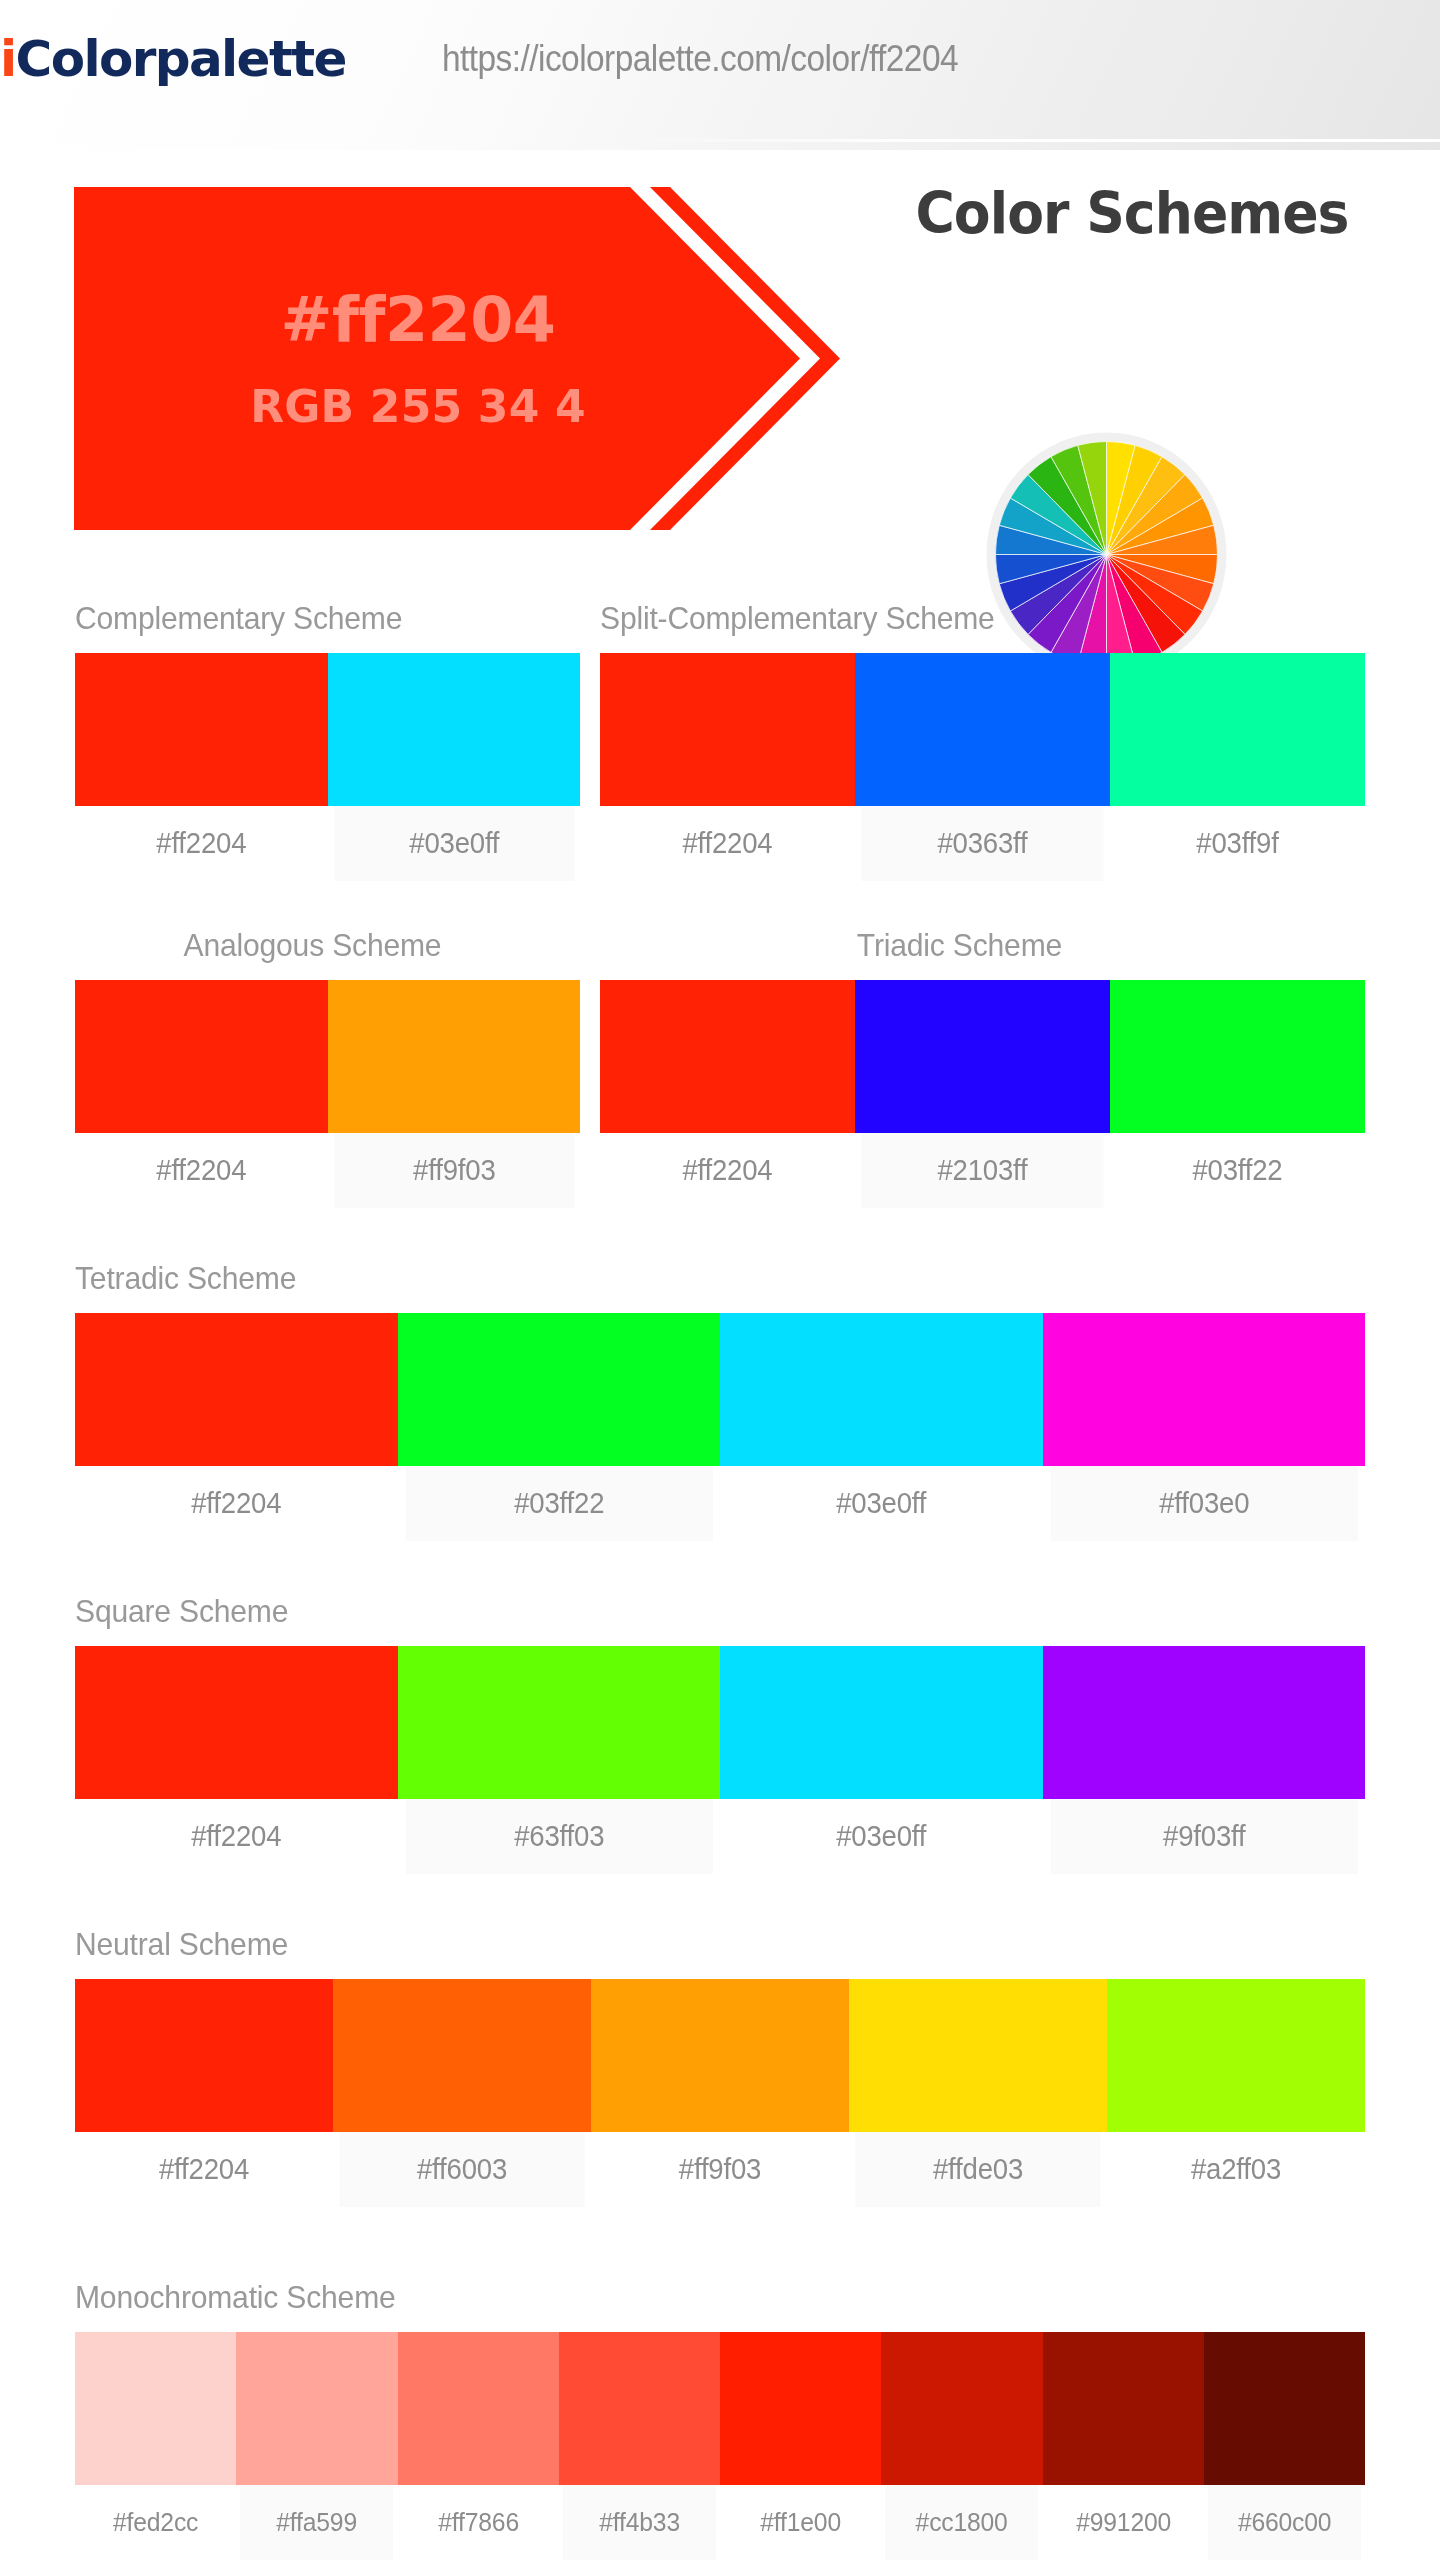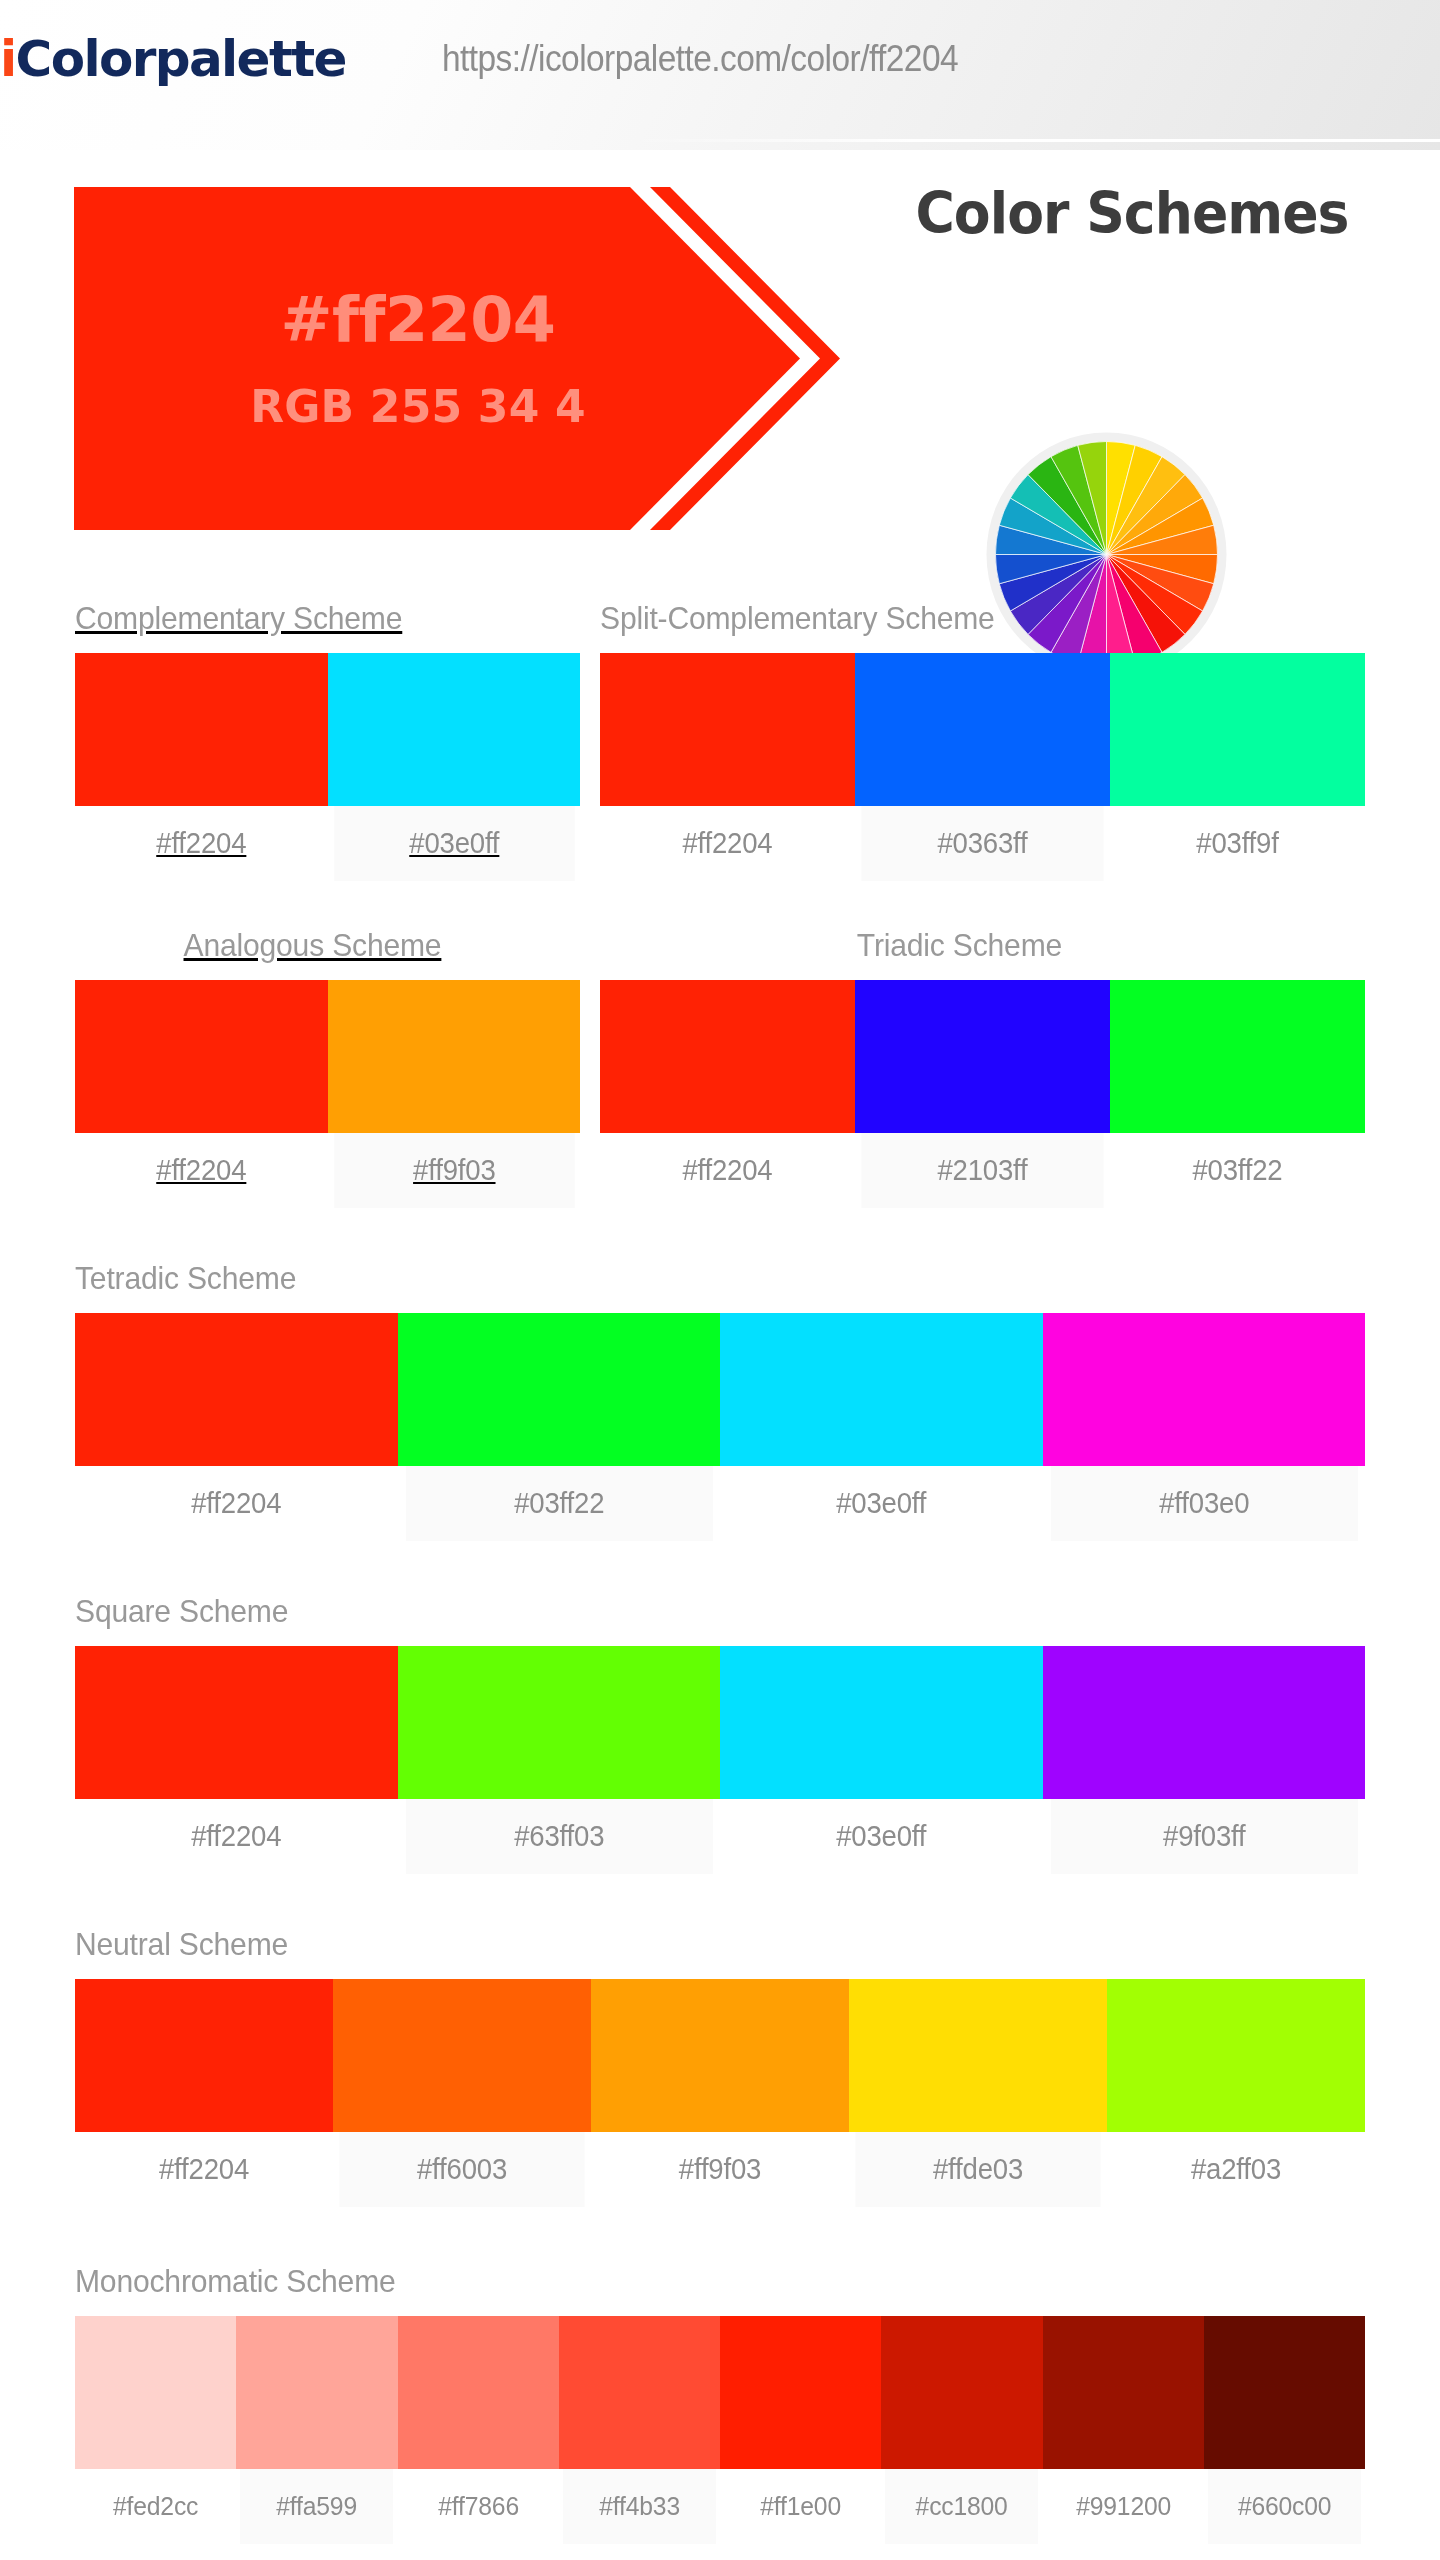--- a/index.html
+++ b/index.html
@@ -156,21 +156,21 @@
 
   .scheme-row {
     display: flex;
     padding: 0 75px;
     align-items: flex-start;
   }
   .scheme-row.two-up { gap: 20px; }
 
   .scheme-block { position: relative; }
   .scheme-block.full  { width: 1290px; }
-  .scheme-block.half-a { width: 510px; text-decoration: underline; }
+  .scheme-block.half-a { width: 510px; }
   .scheme-block.half-b { width: 772px; }
 
   .scheme-label {
     font-family: "Liberation Sans", sans-serif;
     font-size: 32px;
     font-weight: 300;
     color: #999999;
     letter-spacing: -0.2px;
     white-space: nowrap;
     transform: scaleX(0.94);
@@ -196,21 +196,21 @@
   }
   .swatch:nth-child(even) .swatch-hex { background: #fafafa; }
   .swatch:nth-child(odd)  .swatch-hex { background: #ffffff; }
 
   
   .r1 { margin-top: 0;   }
   .r2 { margin-top: 46px; text-align: center; }
   .r3 { margin-top: 52px; }
   .r4 { margin-top: 52px; }
   .r5 { margin-top: 52px; }
-  .r6 { margin-top: 56px; }
+  .r6 { margin-top: 72px; }
 
   .mono .swatch-hex { font-size: 26px; }
 </style>
 </head>
 <body>
 
 <div class="page">
 
   <div class="site-header">
     <div class="header-inner">

